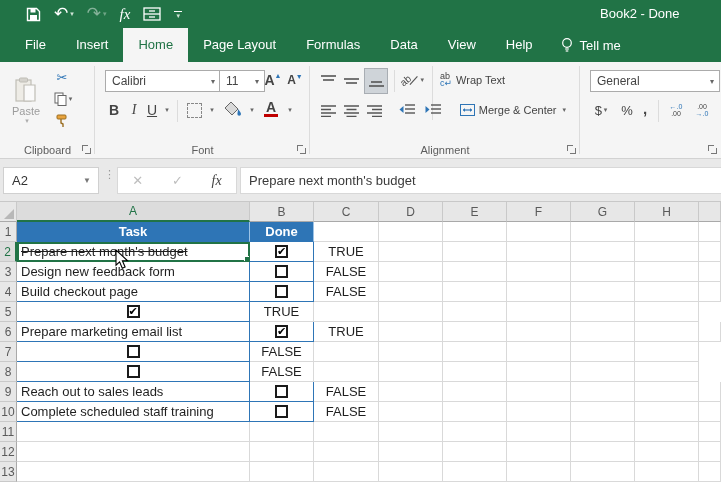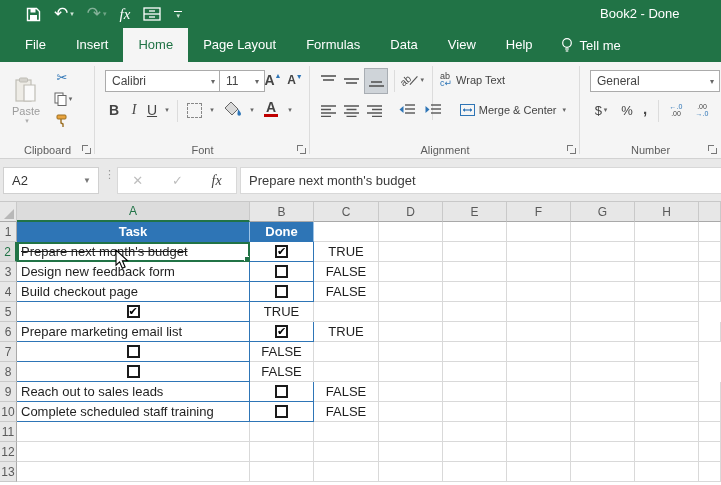--- a/index.html
+++ b/index.html
@@ -329,21 +329,20 @@
           <span class="blue">←.0</span>
           <span>.00</span>
         </span>
     </div>
     <div class="rbtn" style="left:110px;top:38px;width:24px;height:20px">
       <span class="deci">
           <span>.00</span>
           <span class="blue">→.0</span>
         </span>
     </div>
-    <div class="glabel">Number</div>
     <div class="launcher"></div>
   </div>
 </div>
 
 <div class="fbar">
   <div class="namebox">
     <span class="nv">A2</span>
     <span class="na">▼</span>
   </div>
   <div class="fdots">⋮</div>

